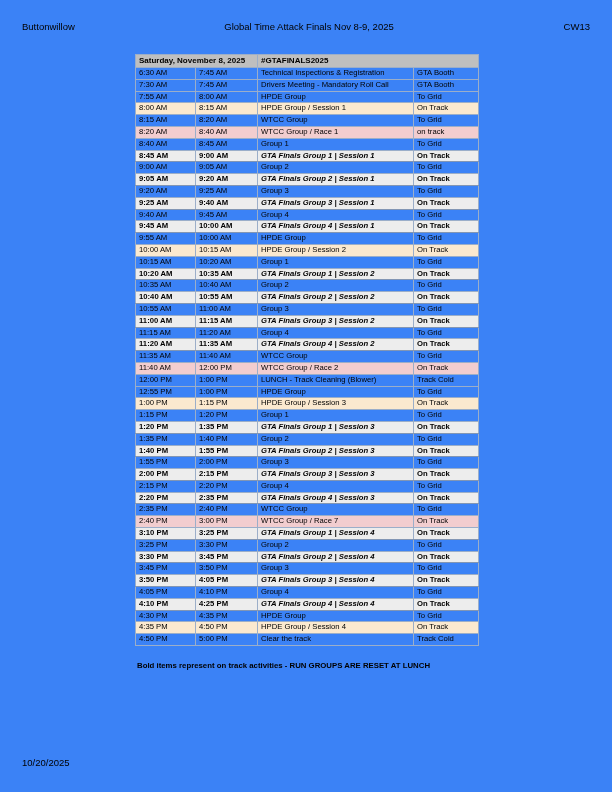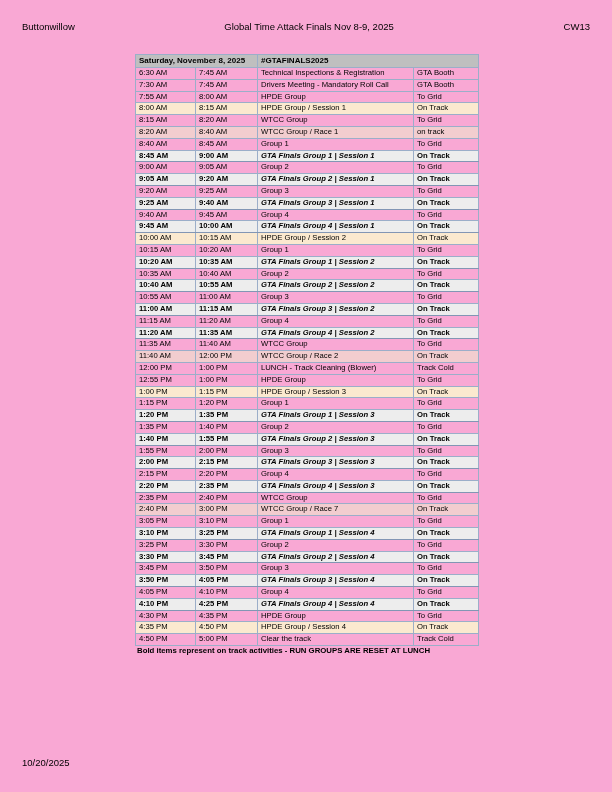--- a/index.html
+++ b/index.html
@@ -8,21 +8,21 @@
     --hpde-row-bg:#FBE9CF;
     --wtcc-row-bg:#F2CDCF;
     --grid-border:#9BAEC9;
     --emph-border:#8296B4;
     --text:#000000;
   }
   html,body{margin:0;padding:0;background:#ffffff;}
   .page{
     position:relative;
     width:612px;height:792px;
-    background:#f9a8d4;
+    background:#3b82f6;
     font-family:"Liberation Sans", sans-serif;
     color:var(--text);
     overflow:hidden;
   }
   .doc-header{position:absolute;top:21px;left:0;right:0;height:12px;font-size:9.5px;}
   .doc-header .hdr-left{position:absolute;left:22px;top:0;}
   .doc-header .hdr-center{position:absolute;left:0;right:0;top:0;text-align:center;margin-left:6px;}
   .doc-header .hdr-right{position:absolute;right:22px;top:0;}
 
   .table-wrap{position:absolute;left:135px;top:54px;width:343px;}
@@ -61,21 +61,21 @@
   tr.r-gta td{
     background:var(--gta-row-bg);
     font-weight:bold;
     border-top-color:var(--emph-border);
     border-bottom-color:var(--emph-border);
   }
   tr.r-gta td.cell-activity{font-style:italic;margin-left:12px;}
   table.schedule{border:1px solid var(--emph-border);}
 
   .legend-note{
-    margin-top:0;
+    margin-top:15px;
     font-weight:bold;
     font-size:7.8px;
     white-space:nowrap;
     padding-left:2px;
   }
   .print-date{position:absolute;left:22px;top:757px;font-size:9.5px;}
 </style>
 </head>
 <body>
 
@@ -179,20 +179,26 @@
     <td class="cell-end">9:45 AM</td>
     <td class="cell-activity">Group 4</td>
     <td class="cell-location">To Grid</td>
   </tr>
           <tr class="r-gta">
     <td class="cell-start">9:45 AM</td>
     <td class="cell-end">10:00 AM</td>
     <td class="cell-activity">GTA Finals Group 4 | Session 1</td>
     <td class="cell-location">On Track</td>
   </tr>
+          <tr class="r-plain">
+    <td class="cell-start">9:55 AM</td>
+    <td class="cell-end">10:00 AM</td>
+    <td class="cell-activity">HPDE Group</td>
+    <td class="cell-location">To Grid</td>
+  </tr>
           <tr class="r-hpde">
     <td class="cell-start">10:00 AM</td>
     <td class="cell-end">10:15 AM</td>
     <td class="cell-activity">HPDE Group / Session 2</td>
     <td class="cell-location">On Track</td>
   </tr>
           <tr class="r-plain">
     <td class="cell-start">10:15 AM</td>
     <td class="cell-end">10:20 AM</td>
     <td class="cell-activity">Group 1</td>
@@ -323,26 +329,20 @@
     <td class="cell-end">2:40 PM</td>
     <td class="cell-activity">WTCC Group</td>
     <td class="cell-location">To Grid</td>
   </tr>
           <tr class="r-wtcc">
     <td class="cell-start">2:40 PM</td>
     <td class="cell-end">3:00 PM</td>
     <td class="cell-activity">WTCC Group / Race 7</td>
     <td class="cell-location">On Track</td>
   </tr>
-          <tr class="r-plain">
-    <td class="cell-start">3:05 PM</td>
-    <td class="cell-end">3:10 PM</td>
-    <td class="cell-activity">Group 1</td>
-    <td class="cell-location">To Grid</td>
-  </tr>
           <tr class="r-gta">
     <td class="cell-start">3:10 PM</td>
     <td class="cell-end">3:25 PM</td>
     <td class="cell-activity">GTA Finals Group 1 | Session 4</td>
     <td class="cell-location">On Track</td>
   </tr>
           <tr class="r-plain">
     <td class="cell-start">3:25 PM</td>
     <td class="cell-end">3:30 PM</td>
     <td class="cell-activity">Group 2</td>

